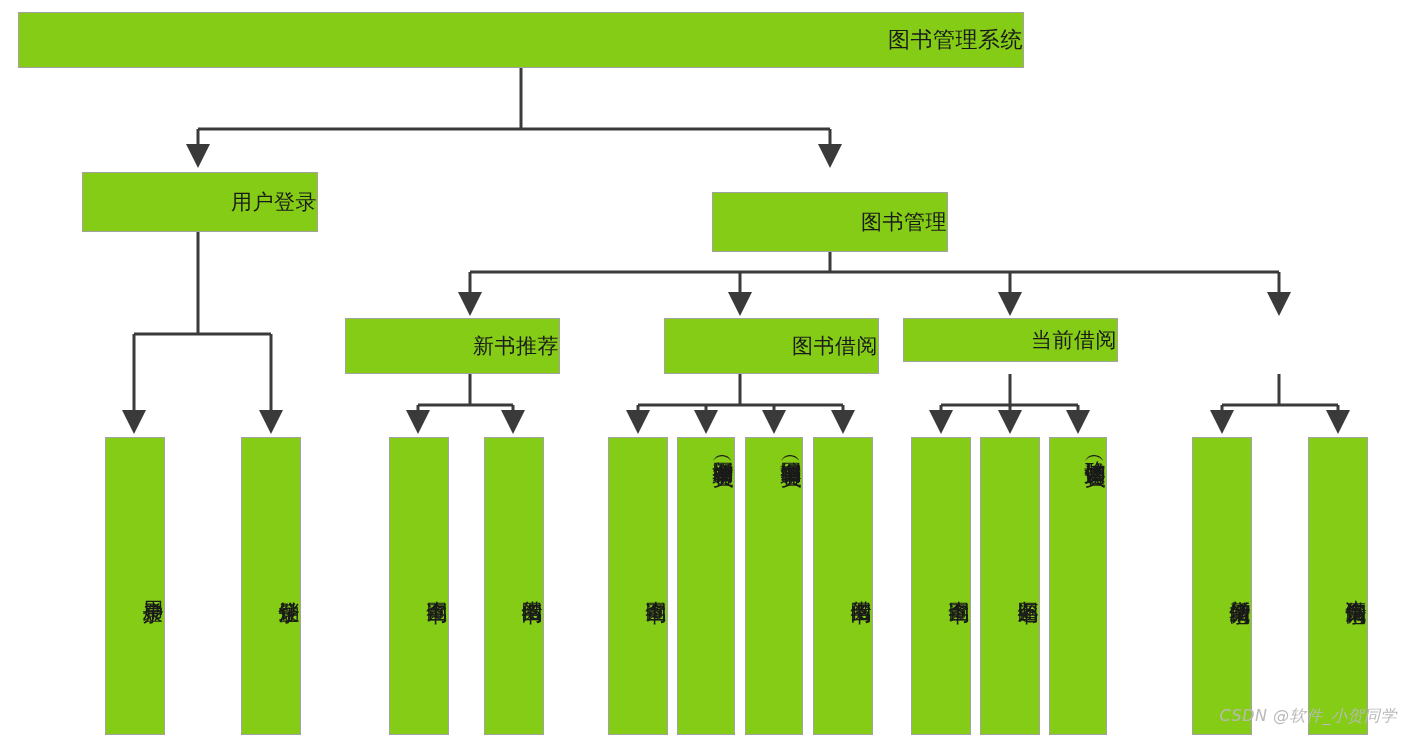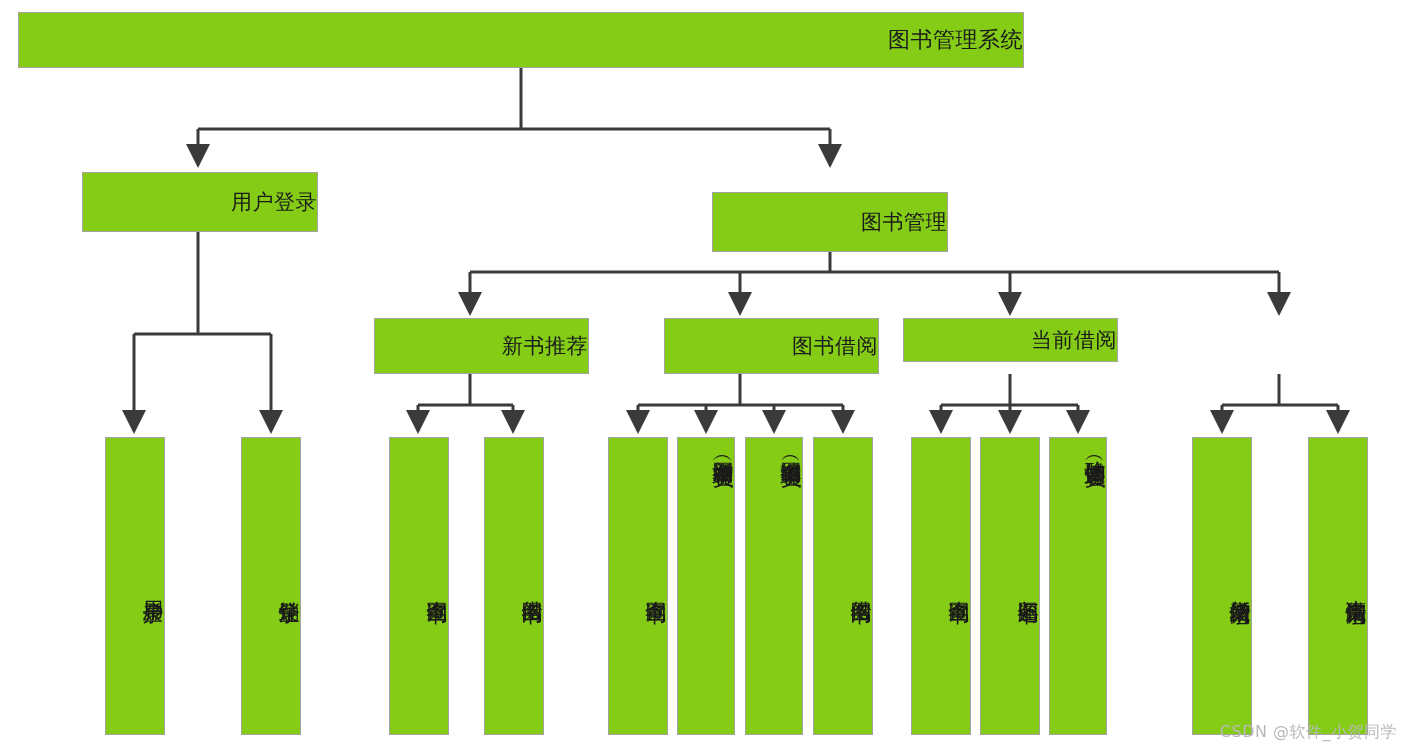--- a/index.html
+++ b/index.html
@@ -61,25 +61,26 @@
     letter-spacing: 1px;
     white-space: nowrap;
   }
   .node.v.center {
     align-items: center;
     padding-top: 0;
   }
   #watermark {
     position: absolute;
     right: 8px;
-    bottom: 4px;
+    bottom: 20px;
     font-size: 16px;
     color: #b9b9b9;
     letter-spacing: 0.5px;
     white-space: nowrap;
+    font-style: italic;
   }
 </style>
 </head>
 <body>
 
 <div id="canvas">
 
   <svg id="edge-layer" viewBox="0 0 1405 747" width="1405" height="747" xmlns="http://www.w3.org/2000/svg">
     <defs>
       <marker id="arrow" viewBox="0 0 12 12" refX="10" refY="6" markerWidth="8" markerHeight="8" orient="auto-start-reverse">
@@ -134,21 +135,21 @@
     <span class="label">图书管理系统</span>
   </div>
 
   <div class="node h" style="left:82px; top:172px; width:236px; height:60px;">
     <span class="label">用户登录</span>
   </div>
   <div class="node h" style="left:712px; top:172px; width:236px; height:60px;margin-top:20px;">
     <span class="label">图书管理</span>
   </div>
 
-  <div class="node h" style="left:374px; top:318px; width:215px; height:56px;">
+  <div class="node h" style="left:345px; top:318px; width:215px; height:56px;">
     <span class="label">新书推荐</span>
   </div>
   <div class="node h" style="left:664px; top:318px; width:215px; height:56px;">
     <span class="label">图书借阅</span>
   </div>
   <div class="node h" style="left:903px; top:318px; width:215px; height:44px;">
     <span class="label">当前借阅</span>
   </div>
 
   <div class="node v center" style="left:105px; top:437px; width:60px; height:298px;">

